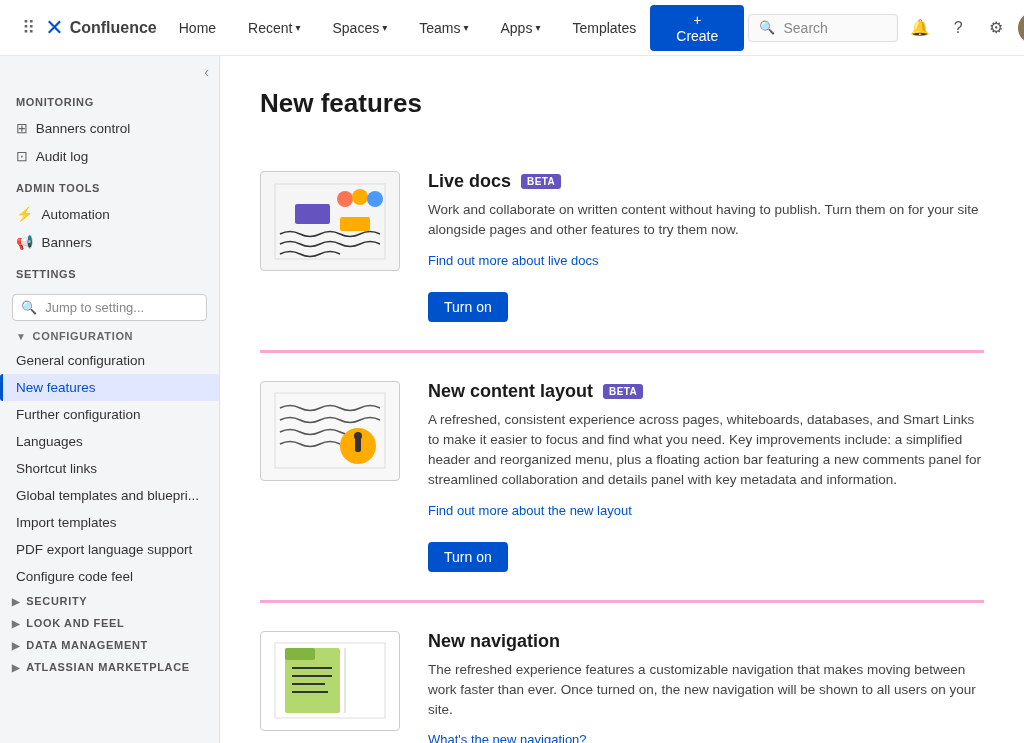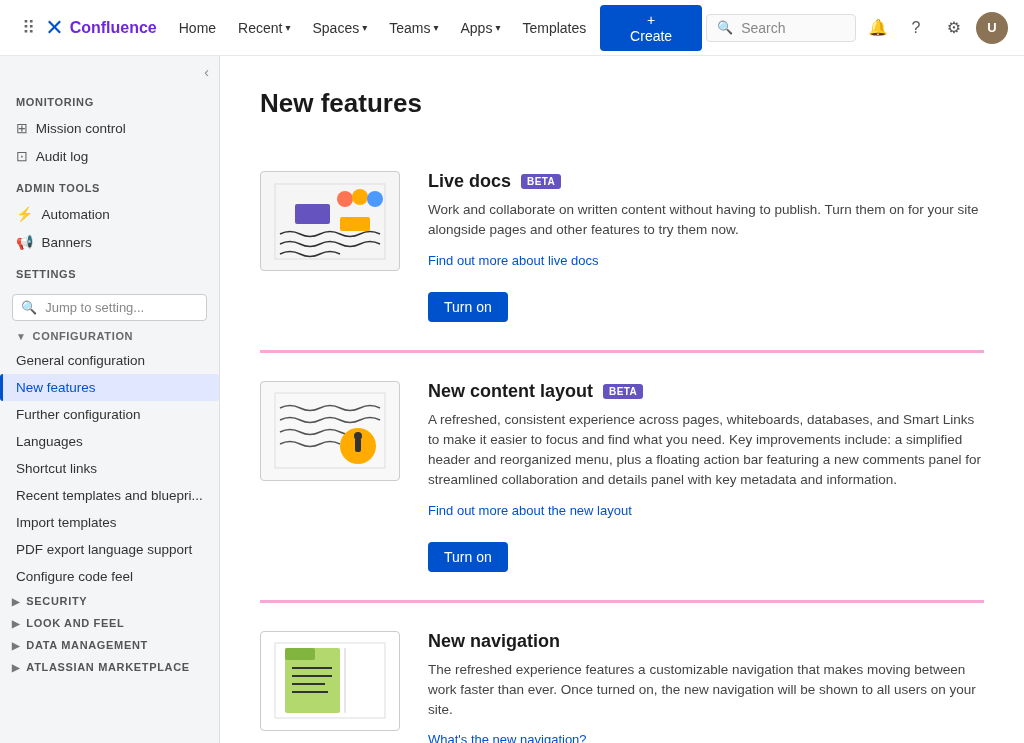--- a/index.html
+++ b/index.html
@@ -13,22 +13,22 @@
       align-items: center;
       padding: 0 16px;
       gap: 4px;
       border-bottom: 1px solid #e8e8e8;
       position: relative;
       z-index: 10;
     }
     .topnav-grid { color: #666; font-size: 18px; cursor: pointer; padding: 6px; }
     .topnav-logo { display: flex; align-items: center; gap: 6px; margin-right: 8px; }
     .topnav-logo-icon { color: #0052cc; font-size: 22px; }
-    .topnav-logo-text { color: #6d28d9; font-weight: 600; font-size: 16px; }
-    .topnav-links { display: flex; align-items: center; gap: 2px; flex: 1; }
+    .topnav-logo-text { color: #404040; font-weight: 600; font-size: 16px; }
+    .topnav-links { display: flex; align-items: center; gap: 12px; flex: 1; }
     .topnav-link {
       padding: 6px 10px;
       font-size: 14px;
       color: #333;
       cursor: pointer;
       border-radius: 4px;
       display: flex;
       align-items: center;
       gap: 3px;
       white-space: nowrap;
@@ -315,21 +315,21 @@
 <div class="main-layout">
 
   <aside class="sidebar">
     <div class="sidebar-collapse-btn">
       <span>‹</span>
     </div>
 
     <div class="sidebar-section-label">Monitoring</div>
     <div class="sidebar-item">
       <span class="sidebar-item-icon">⊞</span>
-      <span>Mission control</span>
+      <span>Banners control</span>
     </div>
     <div class="sidebar-item">
       <span class="sidebar-item-icon">⊡</span>
       <span>Audit log</span>
     </div>
 
     <div class="sidebar-section-label">Admin Tools</div>
     <div class="sidebar-item">
       <span class="sidebar-item-icon">⚡</span>
       <span>Automation</span>
@@ -358,21 +358,21 @@
     <div class="sidebar-item">
       <span>Further configuration</span>
     </div>
     <div class="sidebar-item">
       <span>Languages</span>
     </div>
     <div class="sidebar-item">
       <span>Shortcut links</span>
     </div>
     <div class="sidebar-item">
-      <span>Recent templates and bluepri...</span>
+      <span>Global templates and bluepri...</span>
     </div>
     <div class="sidebar-item">
       <span>Import templates</span>
     </div>
     <div class="sidebar-item">
       <span>PDF export language support</span>
     </div>
     <div class="sidebar-item">
       <span>Configure code feel</span>
     </div>

